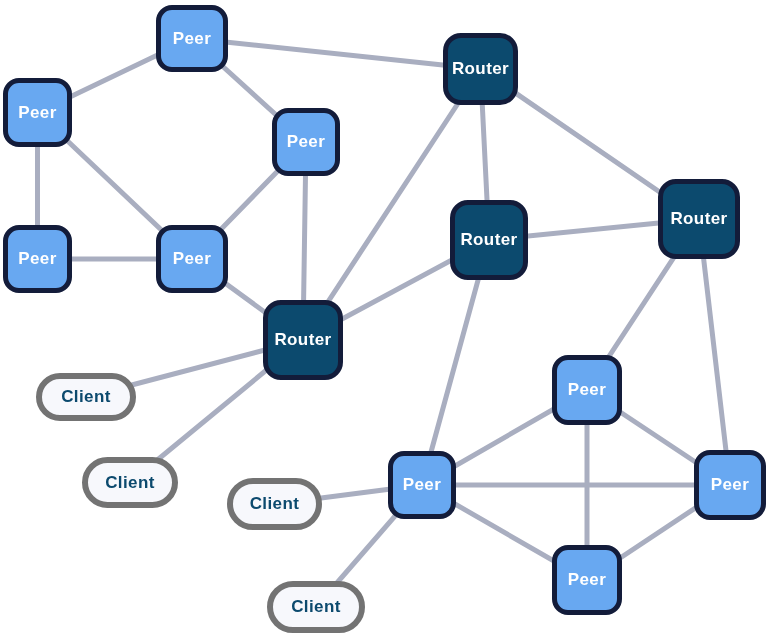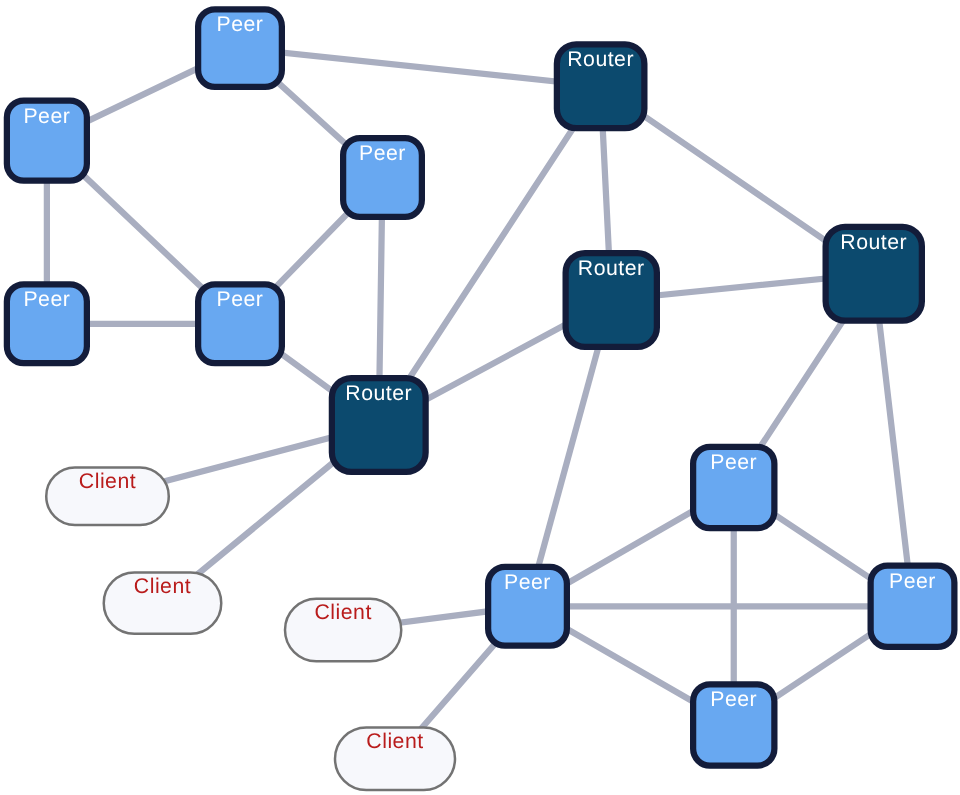--- a/index.html
+++ b/index.html
@@ -19,44 +19,45 @@
     position: absolute;
     left: 0;
     top: 0;
     width: 768px;
     height: 636px;
   }
   .node {
     position: absolute;
     box-sizing: border-box;
     display: flex;
+    align-items: center;
     justify-content: center;
-    font-weight: 400;
+    font-weight: 700;
     letter-spacing: 0.4px;
     user-select: none;
   }
   .node.peer {
     background: #68a8f1;
     border: 5px solid #131c3a;
     border-radius: 16px;
     color: #ffffff;
     font-size: 17px;
   }
   .node.router {
     background: #0c4a6e;
     border: 5px solid #131c3a;
     border-radius: 18px;
     color: #ffffff;
     font-size: 17px;
   }
   .node.client {
     background: #f7f8fc;
-    border: 2px solid #737373;
+    border: 6px solid #737373;
     border-radius: 26px;
-    color: #b91c1c;
+    color: #0c4a6e;
     font-size: 17px;
   }
 </style>
 </head>
 <body>
 
 <div id="canvas">
   <svg id="edge-layer" width="768" height="636" viewBox="0 0 768 636" xmlns="http://www.w3.org/2000/svg">
       <line x1="192" y1="38.5" x2="37.5" y2="112.5" stroke="#a9aec0" stroke-width="5" stroke-linecap="round"></line>
       <line x1="192" y1="38.5" x2="306" y2="142" stroke="#a9aec0" stroke-width="5" stroke-linecap="round"></line>

